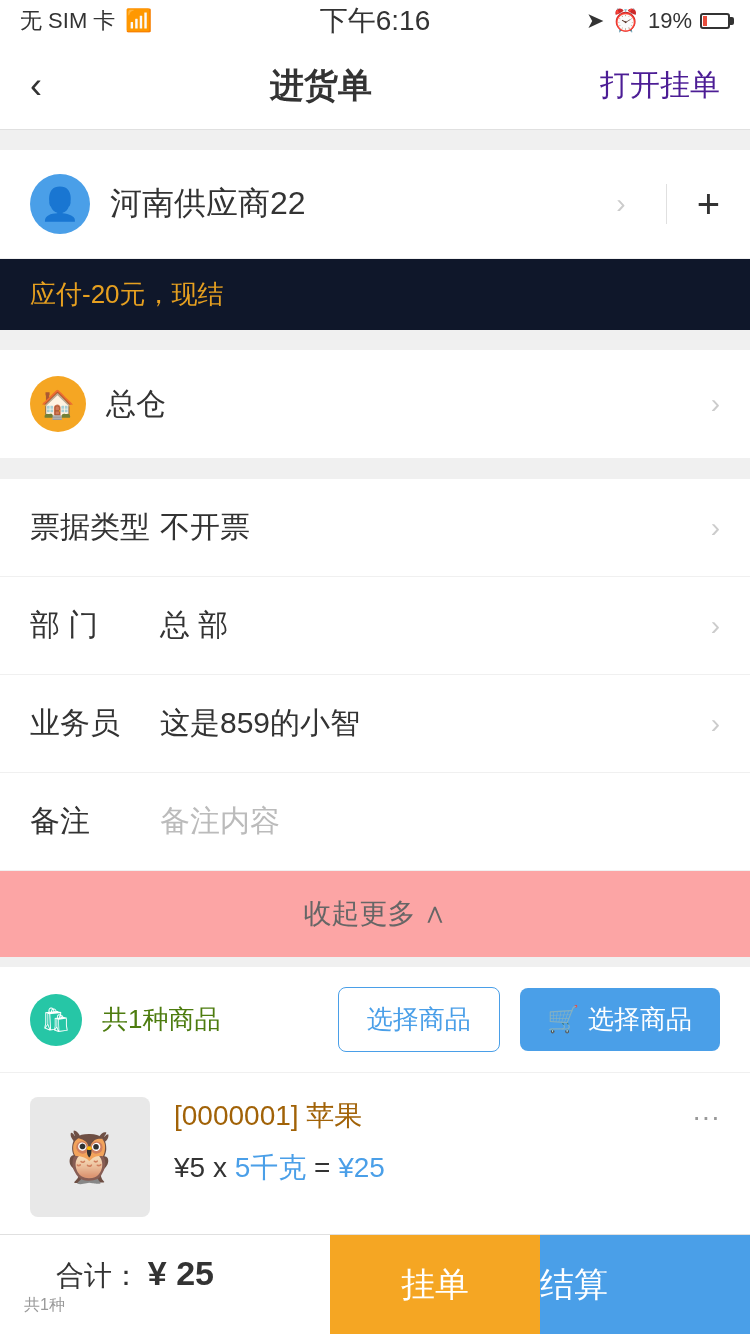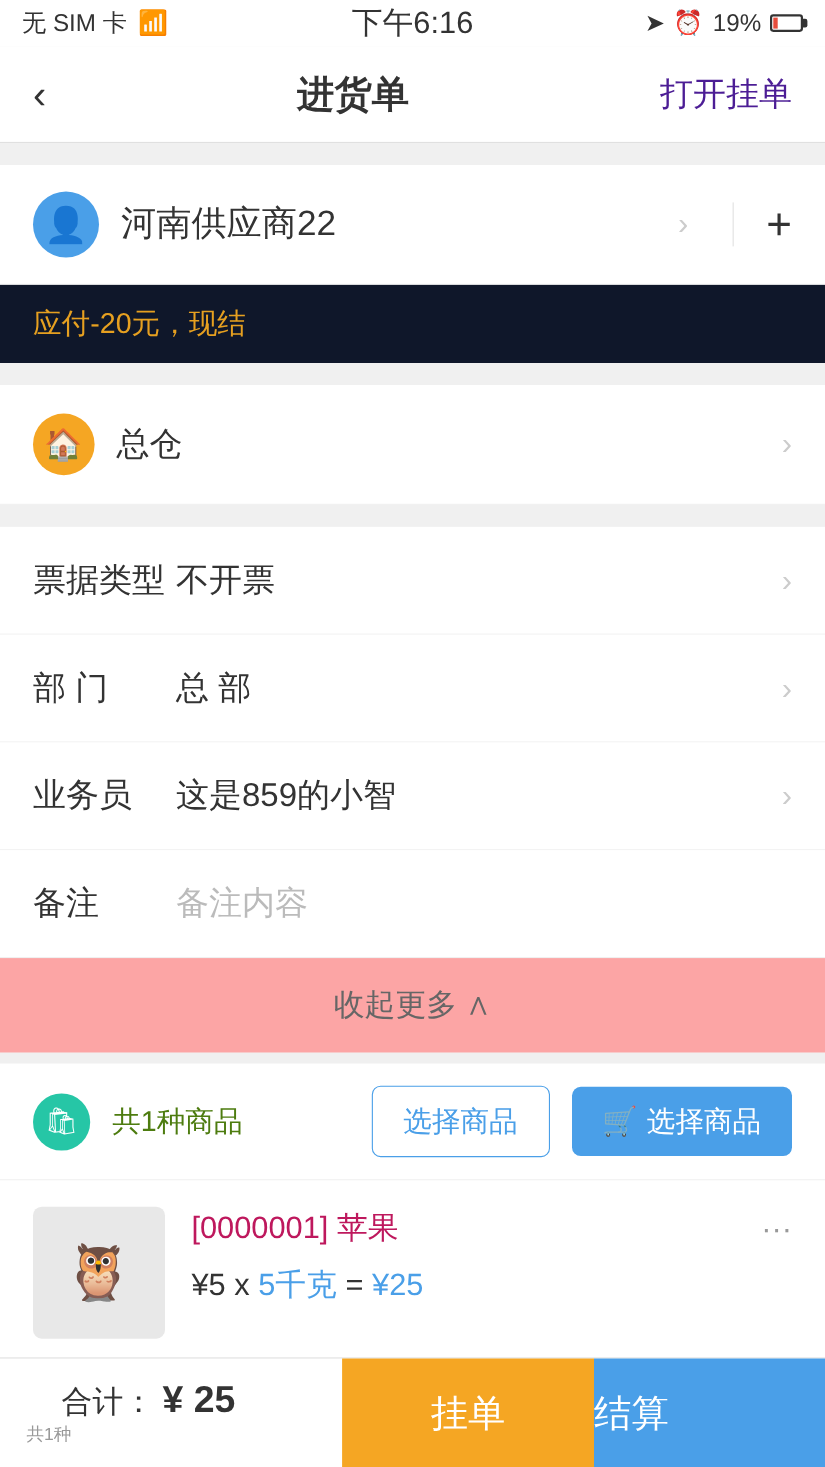--- a/index.html
+++ b/index.html
@@ -280,21 +280,21 @@
     }
     .product-thumb-inner {
       font-size: 50px;
       color: #aaa;
     }
     .product-info {
       flex: 1;
     }
     .product-name {
       font-size: 28px;
-      color: #be185d;
+      color: #a16207;
       margin-bottom: 14px;
     }
     .product-price {
       font-size: 28px;
       color: #333;
     }
     .product-price-highlight {
       color: #4a9fe8;
     }
     .product-more {
@@ -333,21 +333,21 @@
     .total-amount {
       font-size: 34px;
       font-weight: 700;
       color: #333;
     }
     .total-count {
       font-size: 16px;
       color: #999;
     }
     .bottom-btn-hold {
-      width: 229px;
+      width: 210px;
       background: #f5a623;
       display: flex;
       align-items: center;
       justify-content: center;
       font-size: 34px;
       color: #fff;
       cursor: pointer;
     }
     .bottom-btn-checkout {
       width: 210px;

